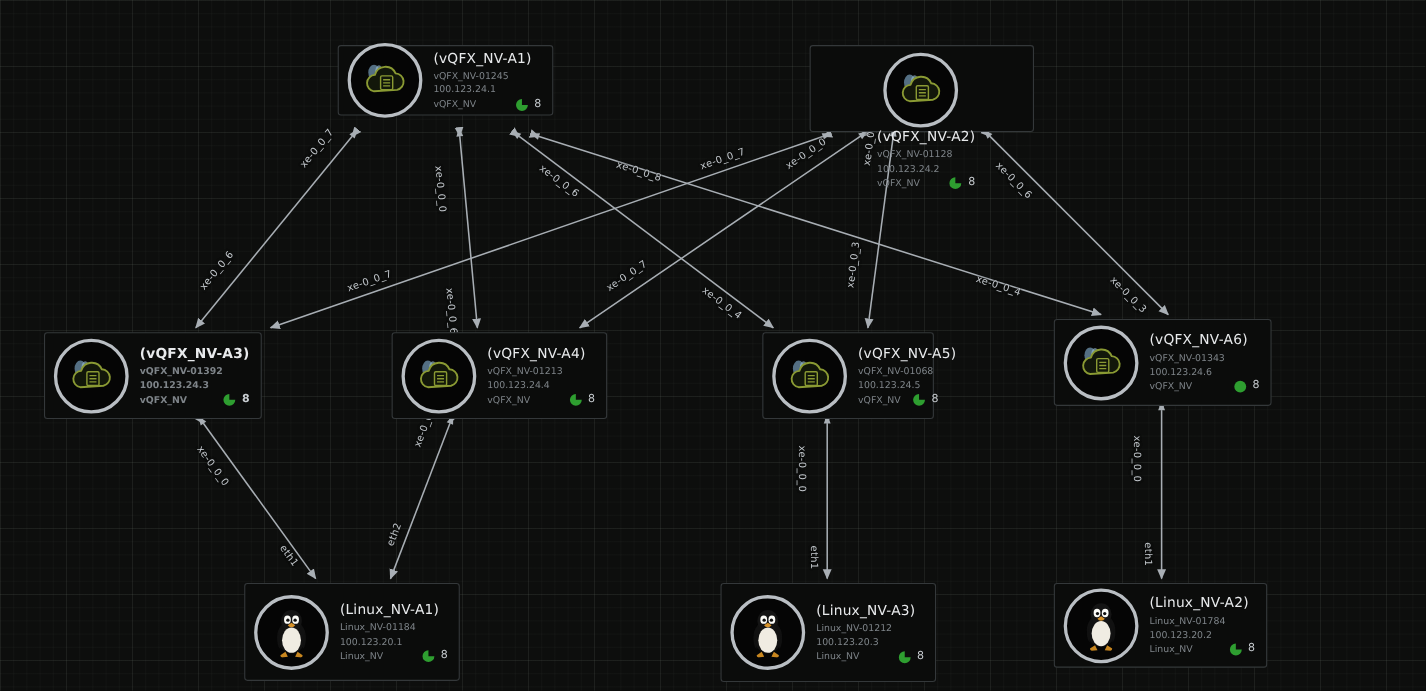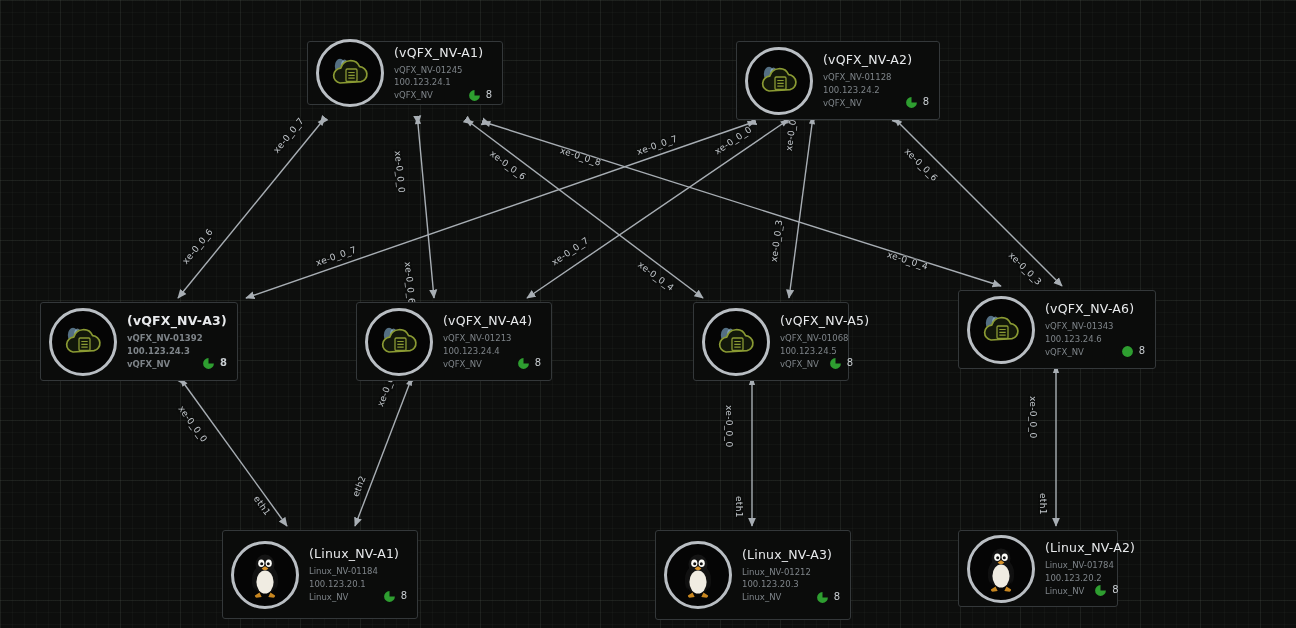--- a/index.html
+++ b/index.html
@@ -98,28 +98,28 @@
     align-items: center;
     gap: 5px;
     flex: 0 0 auto;
     margin-left: 10px;
   }
   .badge-count {
     color: #c9ced2;
     font-size: 10px;
   }
   .sw-a1 { left: 307px; top: 41px;  width: 196px; height: 64px; }
-  .sw-a2 { left: 736px; top: 41px;  width: 204px; height: 79px; }
+  .sw-a2 { left: 736px; top: 41px;  width: 204px; height: 79px; flex-direction: column; }
   .sw-a3 { left: 40px;  top: 302px; width: 198px; height: 79px; font-weight: bold; }
   .sw-a4 { left: 356px; top: 302px; width: 196px; height: 79px; }
   .sw-a5 { left: 693px; top: 302px; width: 156px; height: 79px; }
   .sw-a6 { left: 958px; top: 290px; width: 198px; height: 79px; }
   .lx-1  { left: 222px; top: 530px; width: 196px; height: 89px; }
   .lx-3  { left: 655px; top: 530px; width: 196px; height: 90px; }
-  .lx-2  { left: 958px; top: 530px; width: 160px; height: 77px; }
+  .lx-2  { left: 958px; top: 530px; width: 194px; height: 77px; }
 </style>
 </head>
 <body>
 
 <div id="canvas">
 
   <svg id="edge-layer" viewBox="0 0 1296 628" width="1296" height="628">
     <defs>
       <marker id="arrowhead" markerWidth="7" markerHeight="7" refX="6" refY="3.2" orient="auto" markerUnits="strokeWidth">
         <path d="M0,0.3 L6.6,3.2 L0,6.1 Z" fill="#a8aeb4"></path>

